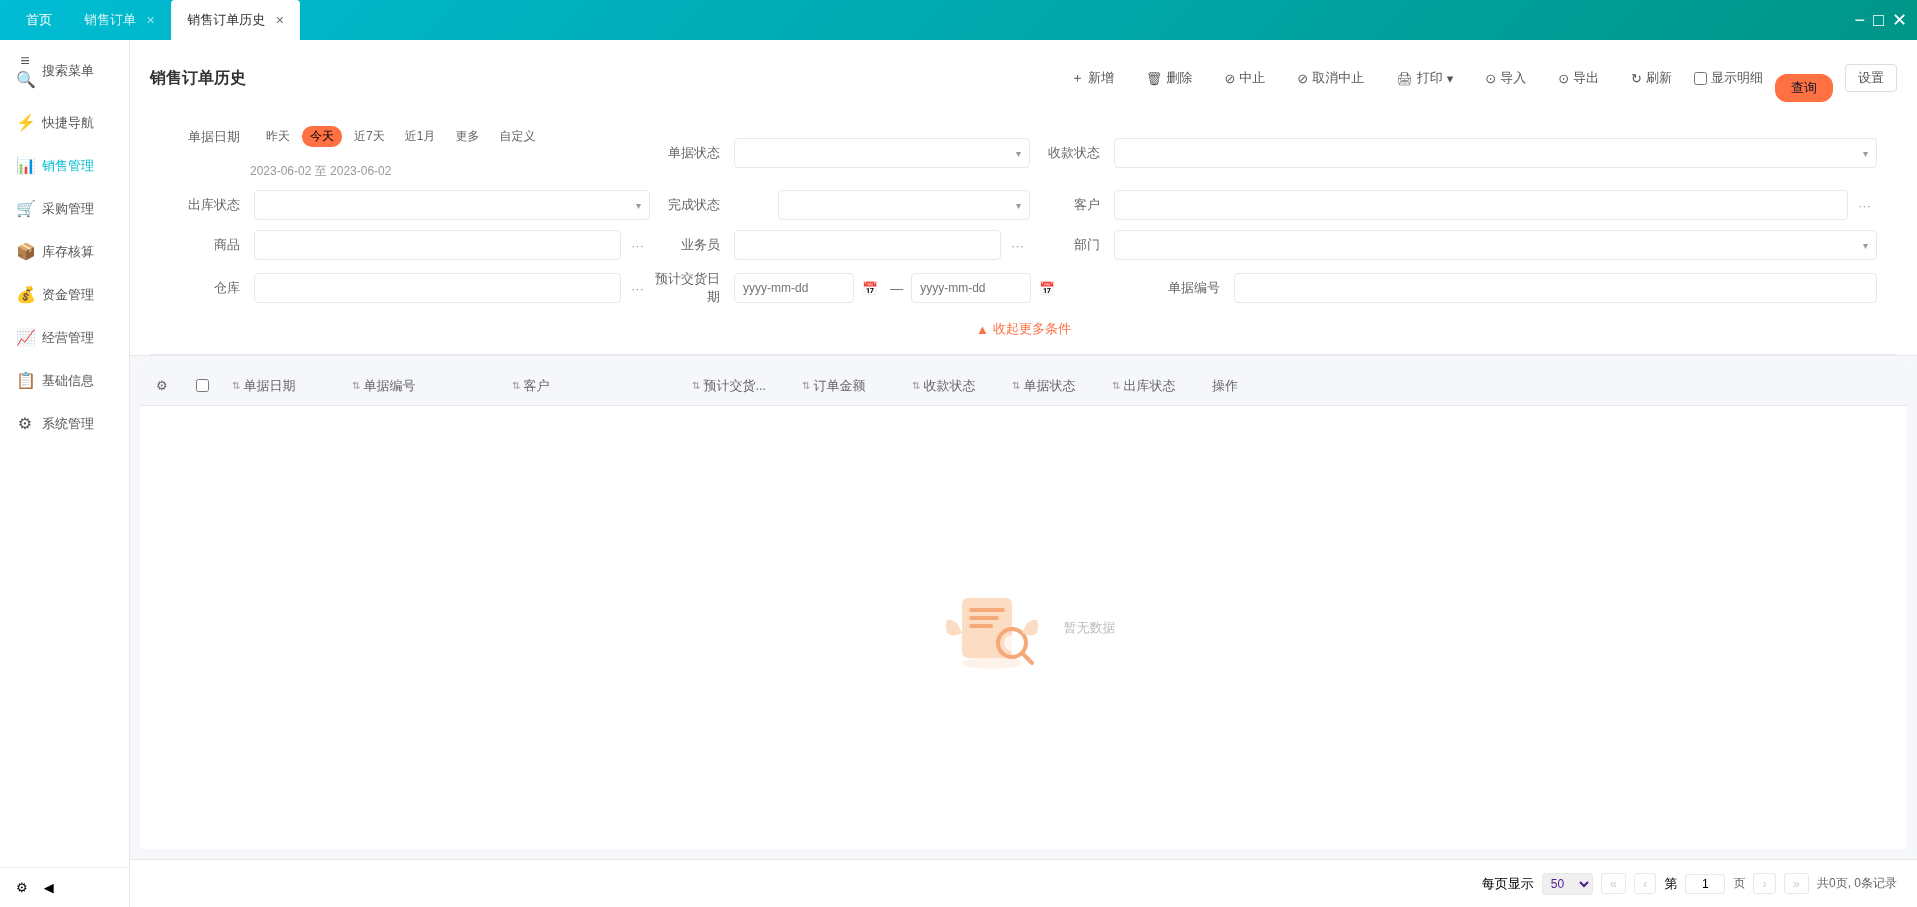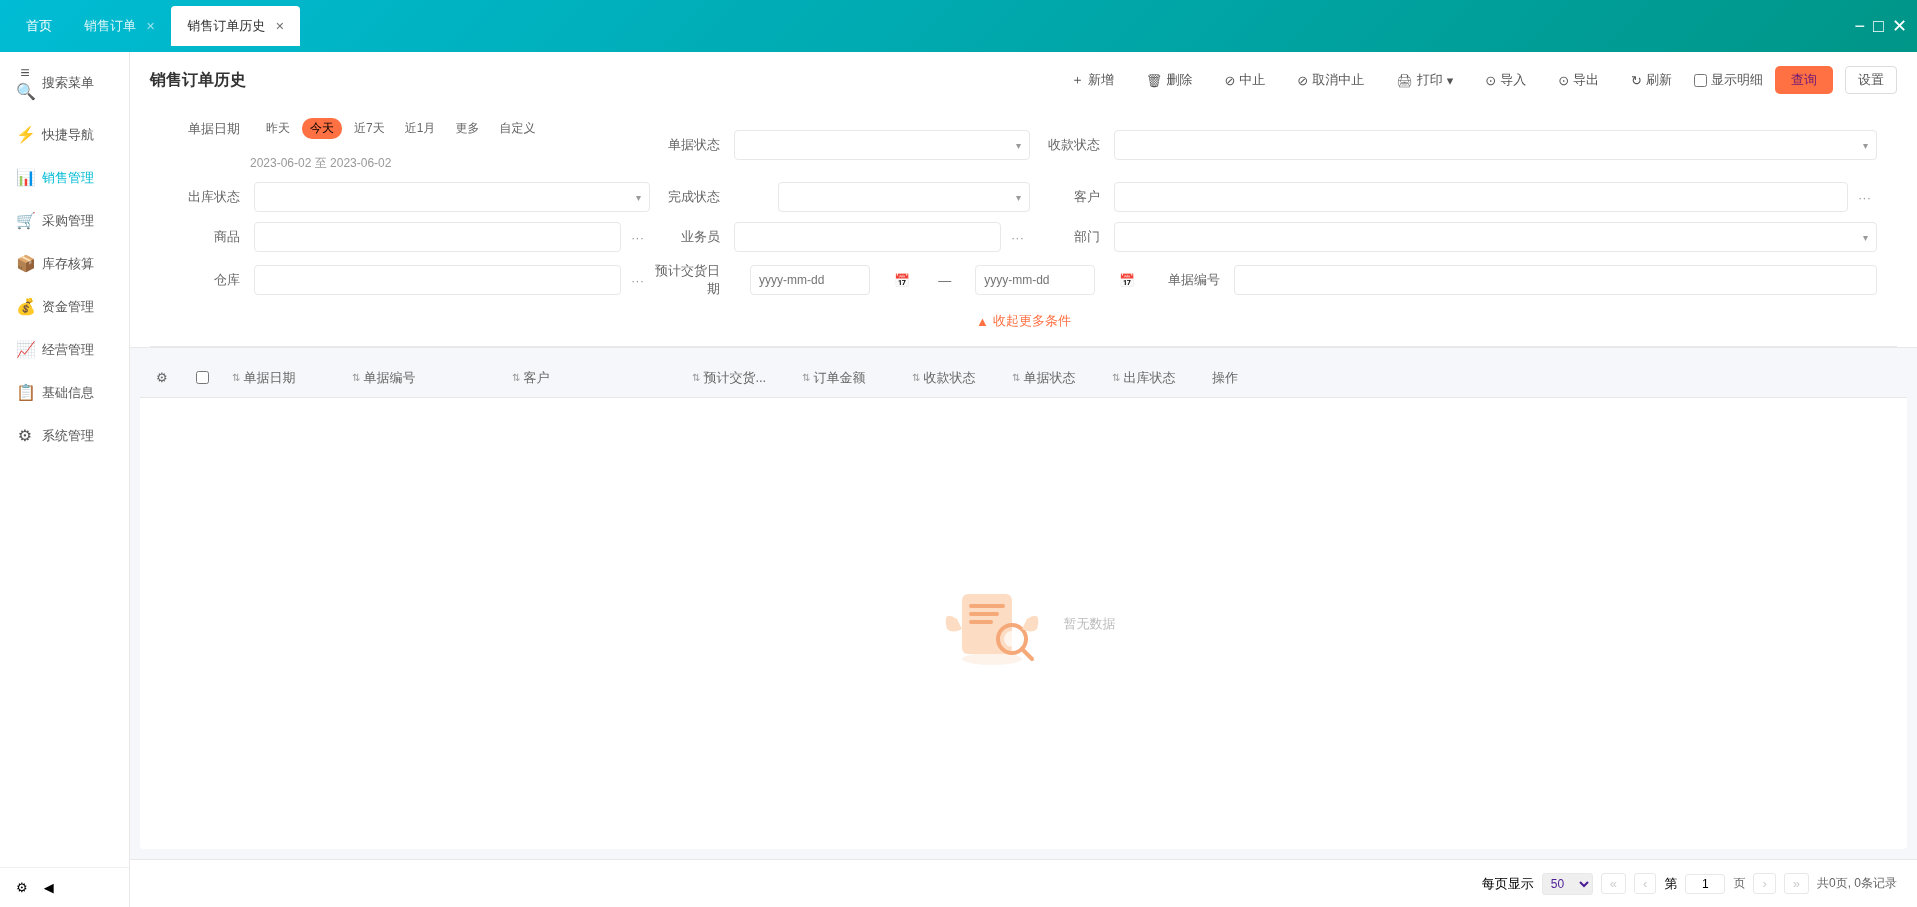--- a/index.html
+++ b/index.html
@@ -1,20 +1,20 @@
 <!DOCTYPE html>
 <html><head>
   <meta charset="utf-8">
   <style>
     * { box-sizing: border-box; margin: 0; padding: 0; font-family: 'Microsoft YaHei', Arial, sans-serif; font-size: 13px; }
     body { display: flex; flex-direction: column; height: 907px; width: 1917px; overflow: hidden; background: #f5f5f5; }
 
     
     .top-bar {
-      height: 52px;
+      height: 40px;
       background: linear-gradient(135deg, #00bcd4, #009688);
       display: flex;
       align-items: center;
       padding: 0 10px;
       color: white;
       flex-shrink: 0;
     }
     .top-bar-tabs {
       display: flex;
       align-items: center;
@@ -133,26 +133,27 @@
       gap: 4px;
       padding: 4px 10px;
       border: none;
       background: none;
       cursor: pointer;
       color: #555;
       font-size: 13px;
     }
     .toolbar-btn-primary {
       background: #ff7043;
-      color: #701a75;
-      border-radius: 5px;
+      color: #0f172a;
+      border-radius: 12px;
       padding: 5px 16px;
       border: none;
       cursor: pointer;
       font-size: 13px;
+      margin-top: 20px;
     }
     .toolbar-btn-secondary {
       background: white;
       color: #555;
       border: 1px solid #ddd;
       border-radius: 4px;
       padding: 4px 12px;
       cursor: pointer;
       font-size: 13px;
     }
@@ -561,21 +562,21 @@
             </div>
           </div>
         </div>
 
         <div class="filter-row">
           <div class="filter-col" style="flex:0 0 480px;">
             <span class="filter-label">仓库</span>
             <input class="input-control" placeholder="" style="">
             <span class="dots-btn">···</span>
           </div>
-          <div class="filter-col" style="flex:0 0 500px; gap:20px;">
+          <div class="filter-col" style="flex:0 0 500px; gap:4px;">
             <span class="filter-label">预计交货日期</span>
             <input class="date-input" placeholder="yyyy-mm-dd" style="">
             <span class="calendar-icon">📅</span>
             <span class="date-separator">—</span>
             <input class="date-input" placeholder="yyyy-mm-dd" style="">
             <span class="calendar-icon">📅</span>
           </div>
           <div class="filter-col" style="flex:1;">
             <span class="filter-label">单据编号</span>
             <input class="input-control" placeholder="" style="">

